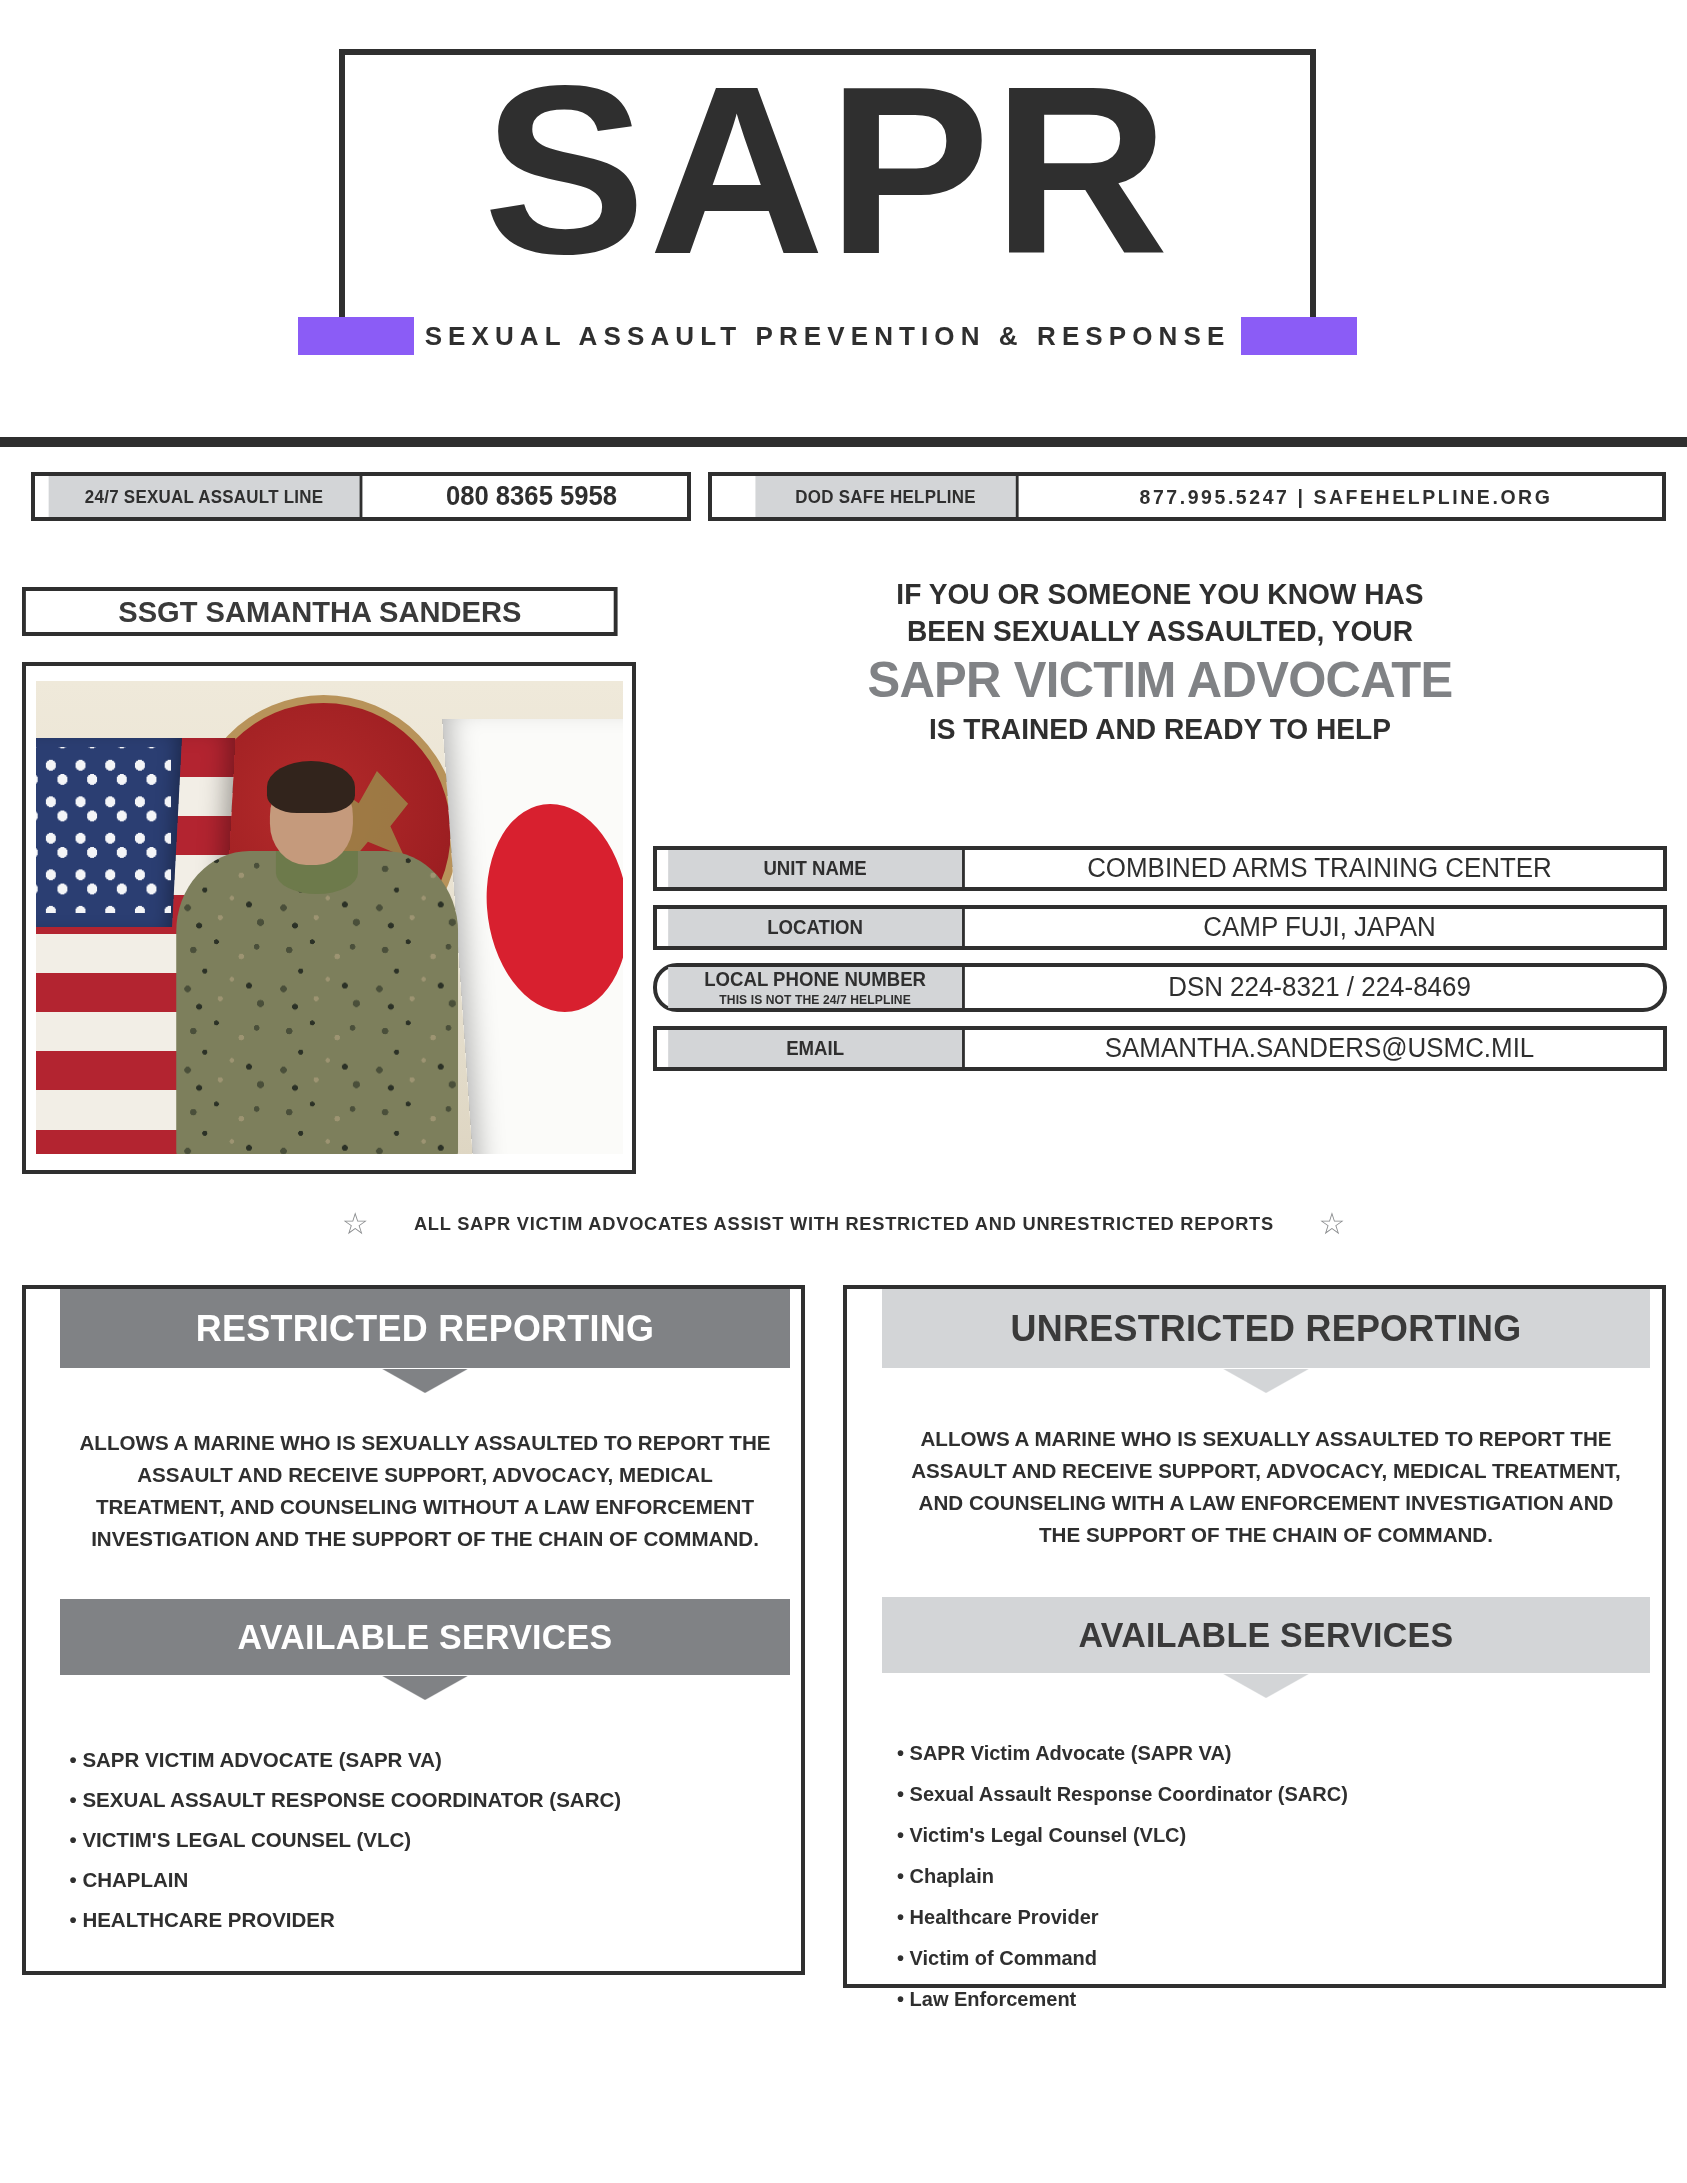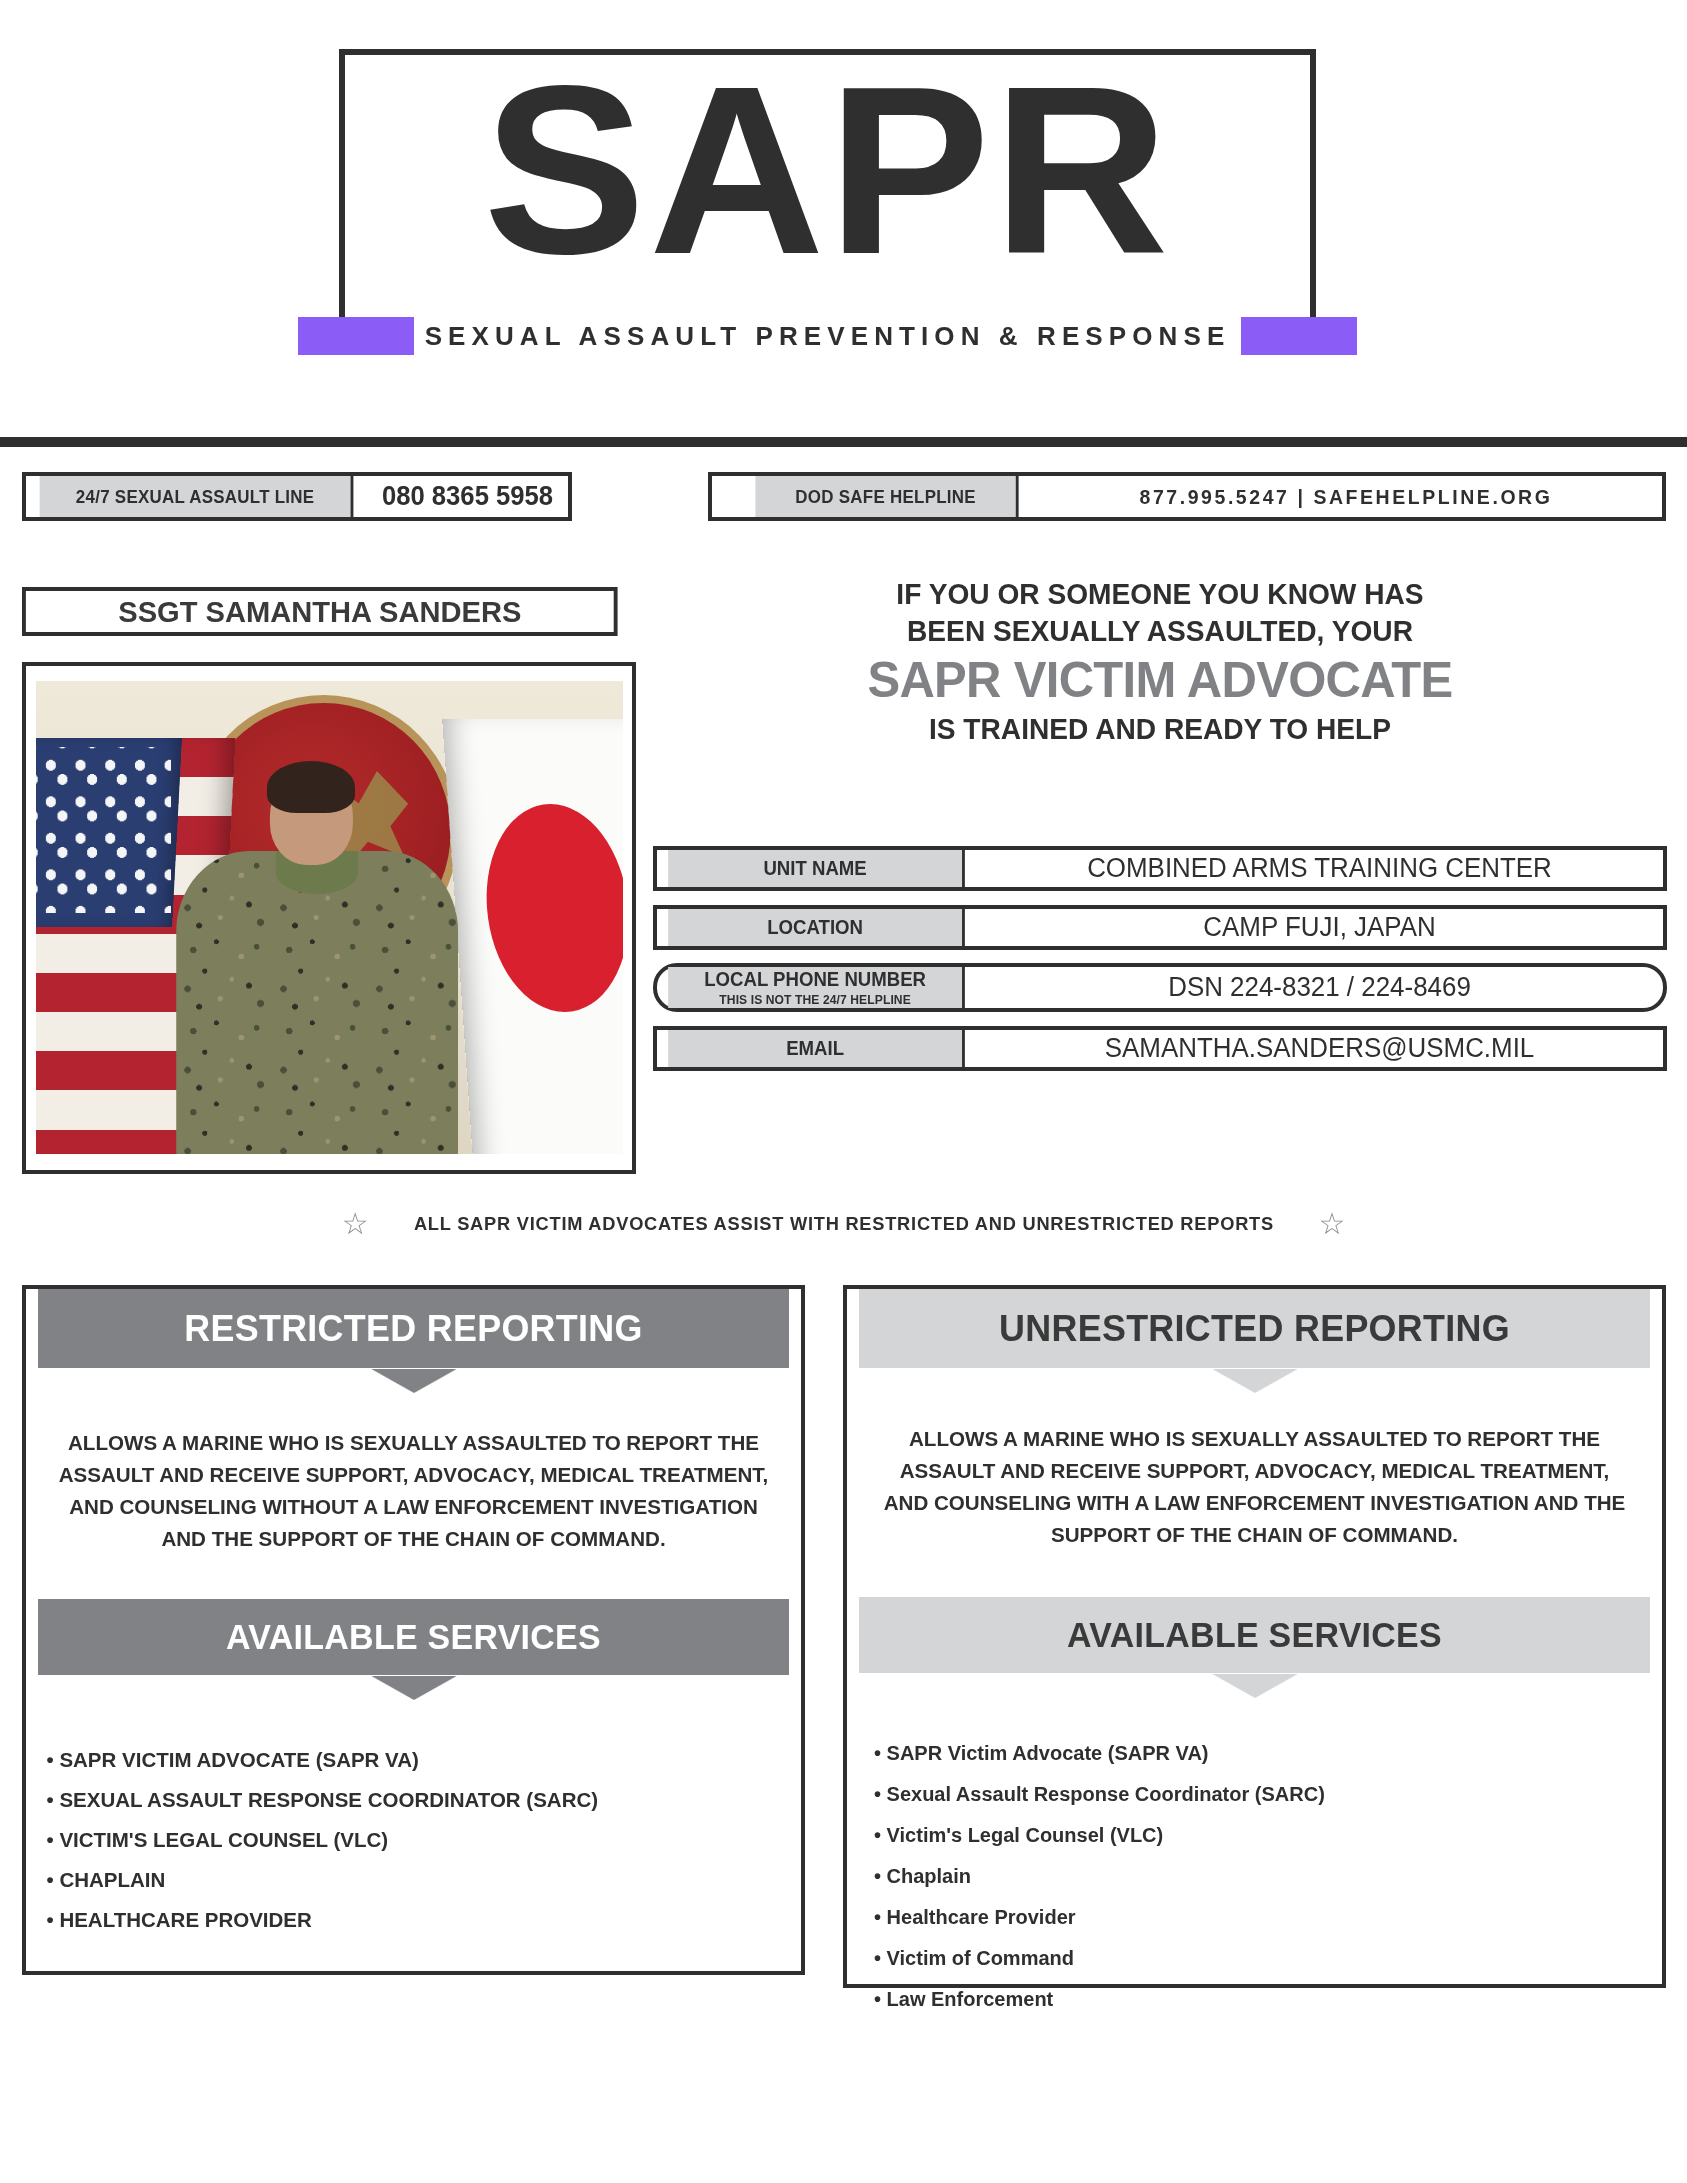--- a/index.html
+++ b/index.html
@@ -72,21 +72,21 @@
     width: 1687px; height: 49px;
   }
   .hl-bar {
     position: absolute;
     height: 49px;
     border: 4.1px solid #2f2f2f;
     box-sizing: border-box;
     display: flex;
     background: #ffffff;
   }
-  .hl-left  { left: 22px;   width: 550px; }
+  .hl-left  { left: 31px;   width: 660px; }
   .hl-right { left: 708px; width: 958px; padding-left: 32px; }
   .hl-label {
     background: #d3d5d7;
     display: flex; align-items: center; justify-content: center;
     font-size: 18.4px; font-weight: 700; letter-spacing: 0.3px;
     color: #2f2f2f;
     box-sizing: border-box;
     border-right: 3.4px solid #2f2f2f;
     white-space: nowrap;
     transform: scaleX(0.92);
@@ -265,20 +265,21 @@
     white-space: nowrap;
   }
 
   
   .panels { position:absolute; left:0; top:1285px; width:1687px; height:716px; }
   .panel {
     position:absolute; top:0;
     border: 4.1px solid #2f2f2f;
     box-sizing: border-box;
     background:#ffffff;
+    padding-left:23px;
   }
   .panel-left  { left: 22px;   width: 783px; height: 690px; }
   .panel-right { left: 843px; width: 823px; height: 703px; }
 
   .band {
     position: relative;
     width: 100%;
     display: flex; align-items: center; justify-content: center;
     font-weight: 700;
     box-sizing: border-box;

